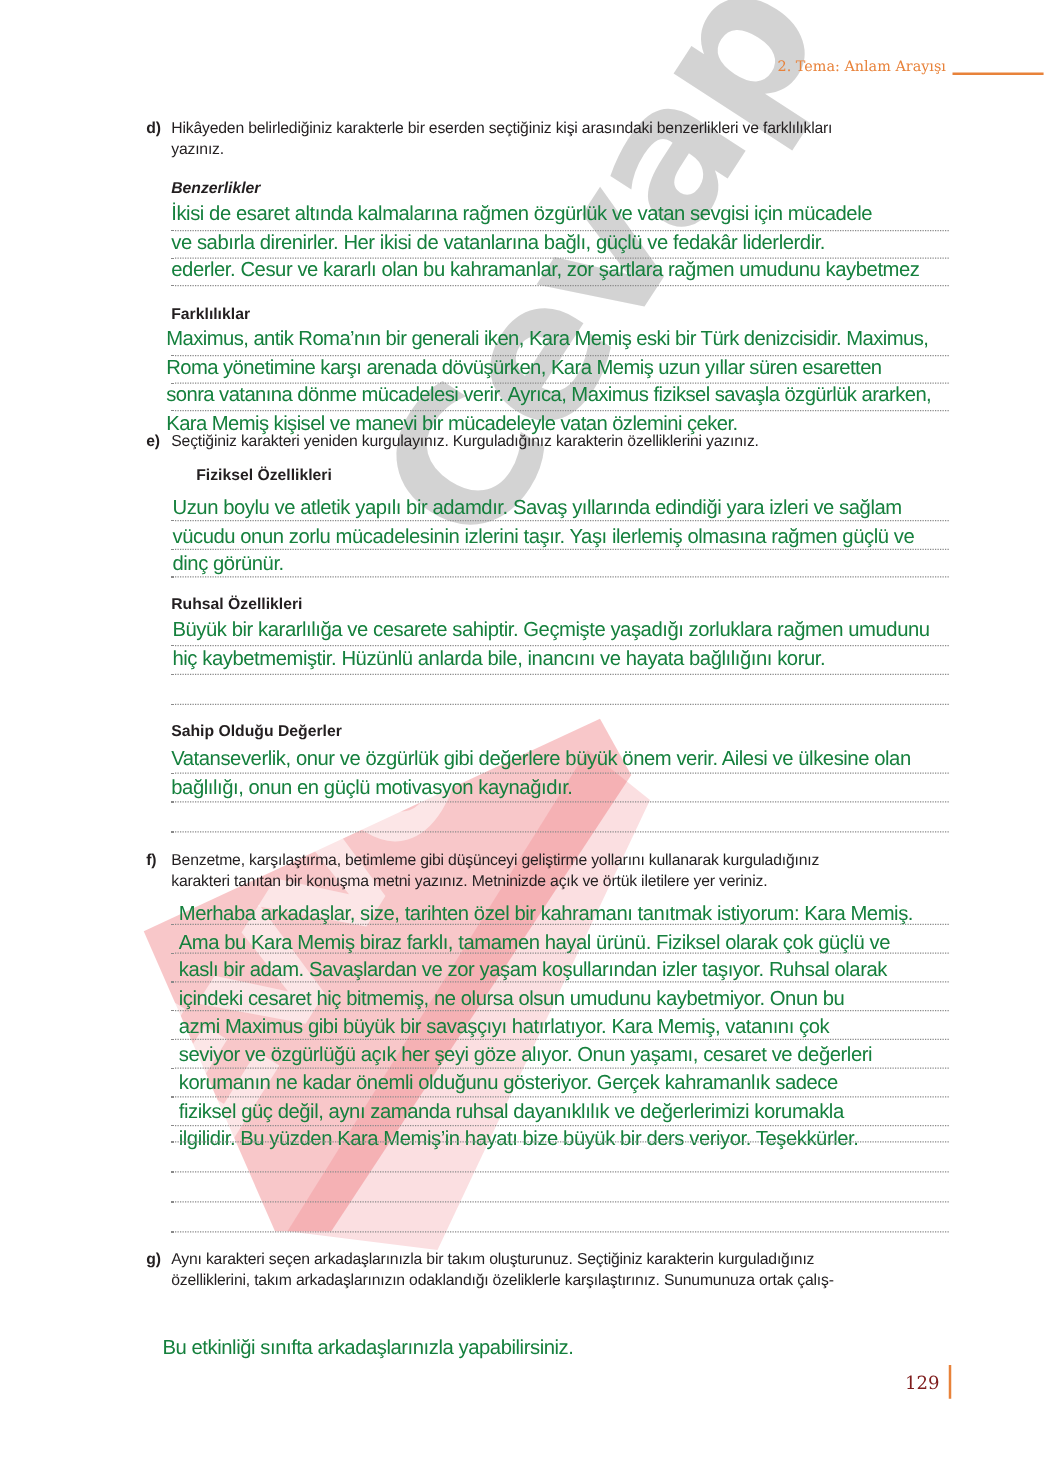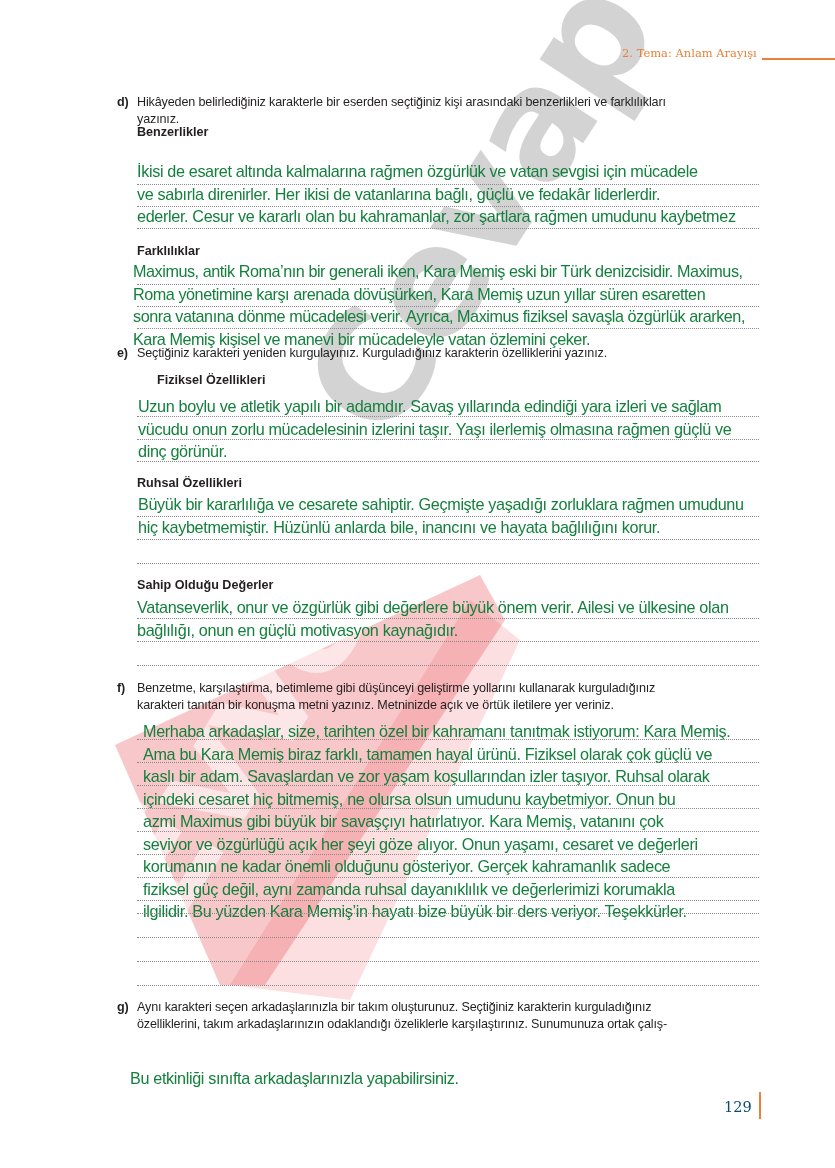--- a/index.html
+++ b/index.html
@@ -15,21 +15,21 @@
   .q-first { display: flex; }
   .q-first .letter { flex: 0 0 20px; }
 
   .sub { position: absolute; left: 137px; font-size: 12.6px; font-weight: bold; color: #231f20; }
 
   .ans { position: absolute; font-family: Liberation Sans, sans-serif; color: #15803d; font-size: 16.2px; white-space: nowrap; letter-spacing: -0.35px; }
   .ans .line { display: block; height: 22.5px; line-height: 22.5px; }
 
   .dots { position: absolute; left: 137px; width: 622px; height: 0; border-top: 1px dotted #8a8a8a; }
 
-  .page-num { position: absolute; top: 1099px; left: 724px; font-family: "DejaVu Serif", "Liberation Serif", serif; font-size: 14.5px; color: #0c4a6e; }
+  .page-num { position: absolute; top: 1099px; left: 724px; font-family: "DejaVu Serif", "Liberation Serif", serif; font-size: 14.5px; color: #7f1d1d; }
   .page-rule { position: absolute; top: 1092px; left: 759px; width: 2px; height: 27px; background: #e8823a; }
 
   .wm { position: absolute; pointer-events: none; }
   .wm-cevap { left: 270px; top: 370px; font-family: "DejaVu Sans", sans-serif; font-weight: bold; font-size: 150px; color: rgba(150,150,150,0.42); transform: rotate(-57deg); transform-origin: left top; white-space: nowrap; letter-spacing: -4px; }
   .wm-band { left: 0; top: 0; width: 835px; height: 1168px; }
 </style>
 </head>
 <body>
 
 <svg class="wm wm-band" width="835" height="1168" viewBox="0 0 835 1168">
@@ -44,21 +44,21 @@
 <div class="header-rule"></div>
 
 <div class="q" style="top:94px;">
   <div class="q-first">
     <span class="letter">d)</span>
     <span>Hikâyeden belirlediğiniz karakterle bir eserden seçtiğiniz kişi arasındaki benzerlikleri ve farklılıkları</span>
   </div>
   <span class="indent">yazınız.</span>
 </div>
 
-<div class="sub" style="top:125px;">Benzerlikler</div>
+<div class="sub" style="top:143px;font-style:italic;">Benzerlikler</div>
 <div class="ans" style="left:137px; top:160px;">
   <span class="line">İkisi de esaret altında kalmalarına rağmen özgürlük ve vatan sevgisi için mücadele</span>
   <span class="line">ve sabırla direnirler. Her ikisi de vatanlarına bağlı, güçlü ve fedakâr liderlerdir.</span>
   <span class="line">ederler. Cesur ve kararlı olan bu kahramanlar, zor şartlara rağmen umudunu kaybetmez</span>
 </div>
 <div class="dots" style="top:184px;"></div>
 <div class="dots" style="top:206px;"></div>
 <div class="dots" style="top:228px;"></div>
 
 <div class="sub" style="top:244px;">Farklılıklar</div>

